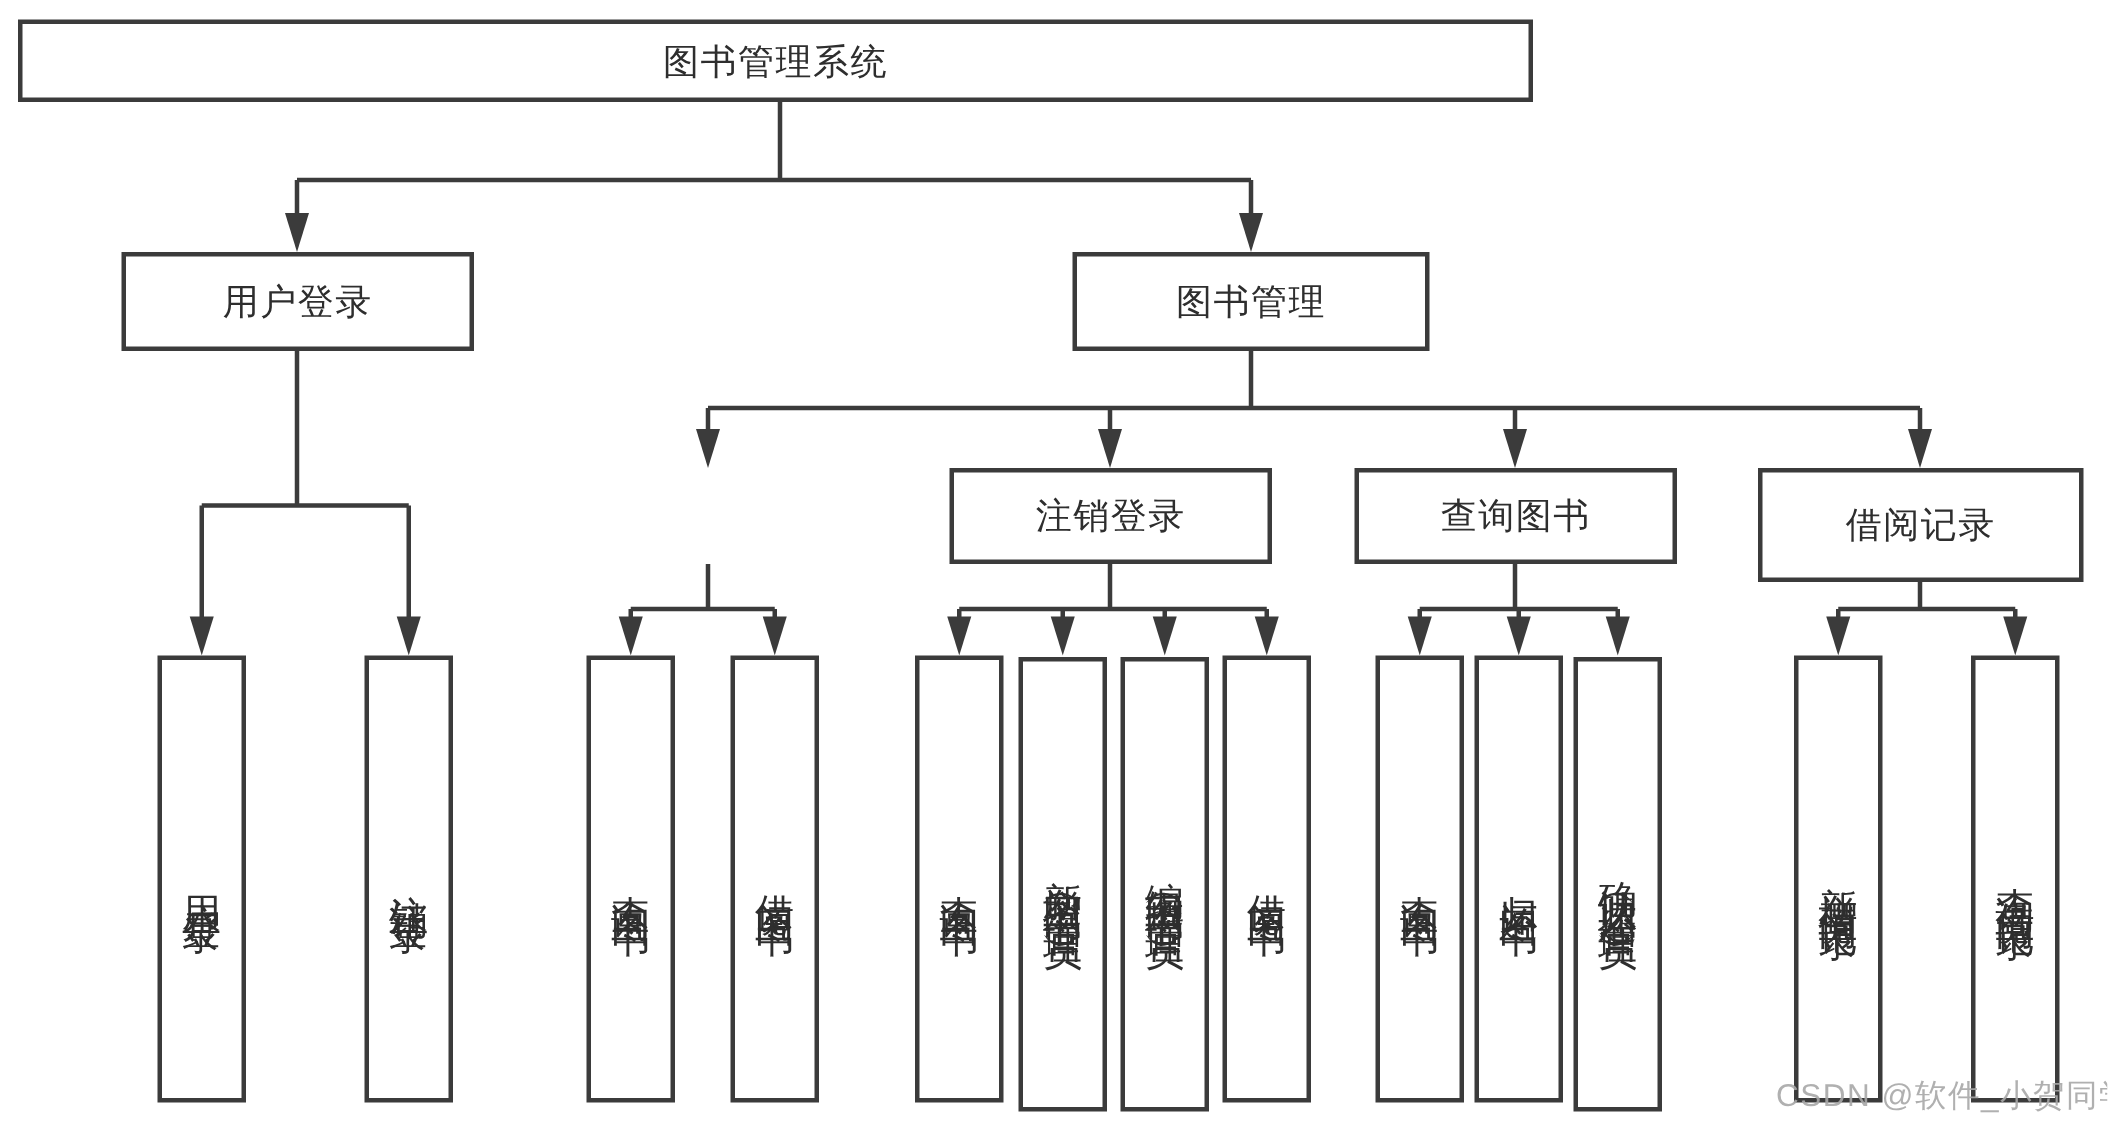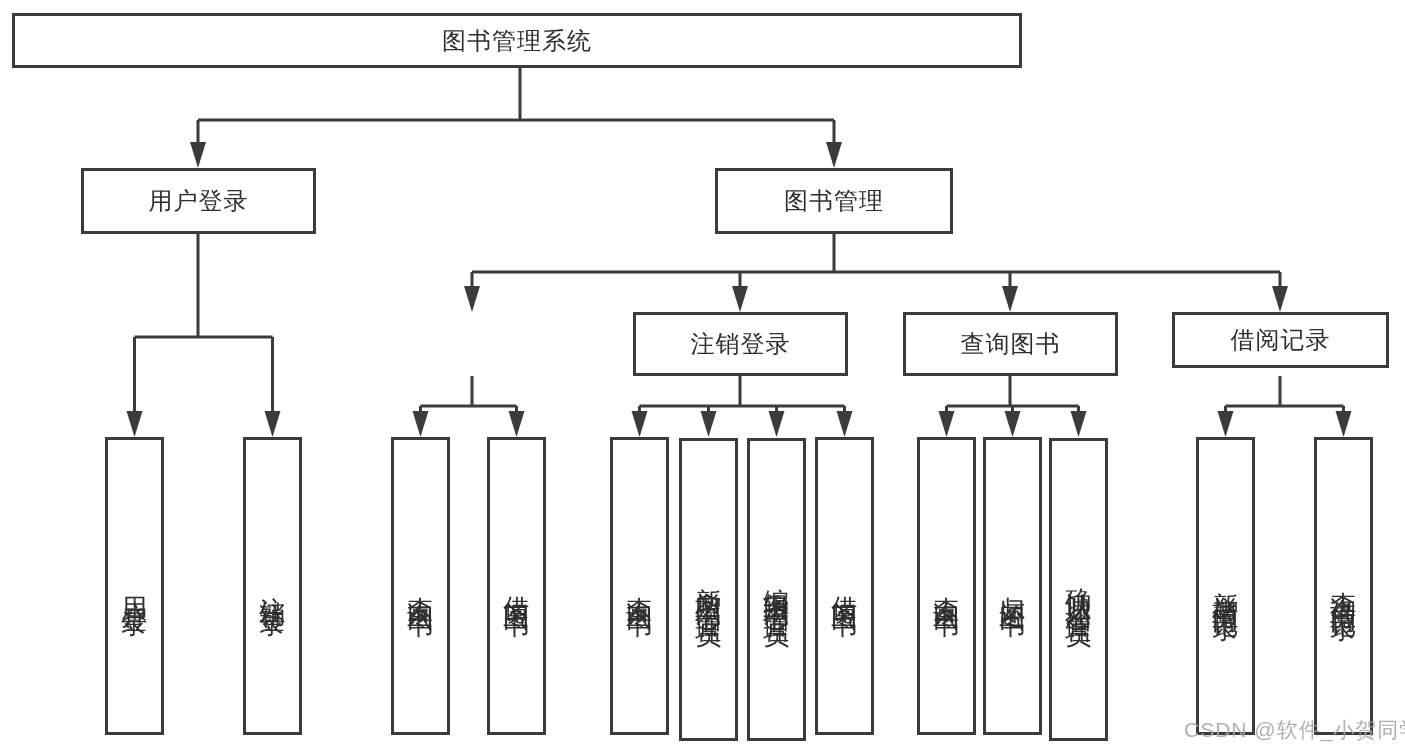--- a/index.html
+++ b/index.html
@@ -112,21 +112,21 @@
   <div class="node hnode" style="left:715px;top:168px;width:238px;height:66px">
     <span class="label">图书管理</span>
   </div>
 
   <div class="node hnode" style="left:633px;top:312px;width:215px;height:64px">
     <span class="label">注销登录</span>
   </div>
   <div class="node hnode" style="left:903px;top:312px;width:215px;height:64px">
     <span class="label">查询图书</span>
   </div>
-  <div class="node hnode" style="left:1172px;top:312px;width:217px;height:56px">
+  <div class="node hnode" style="left:1172px;top:312px;width:217px;height:76px">
     <span class="label">借阅记录</span>
   </div>
 
   <div class="node leaf" style="left:105px;top:437px;width:59px;height:298px">
     <span class="label">用户登录</span>
   </div>
   <div class="node leaf" style="left:243px;top:437px;width:59px;height:298px">
     <span class="label">注销登录</span>
   </div>
 

